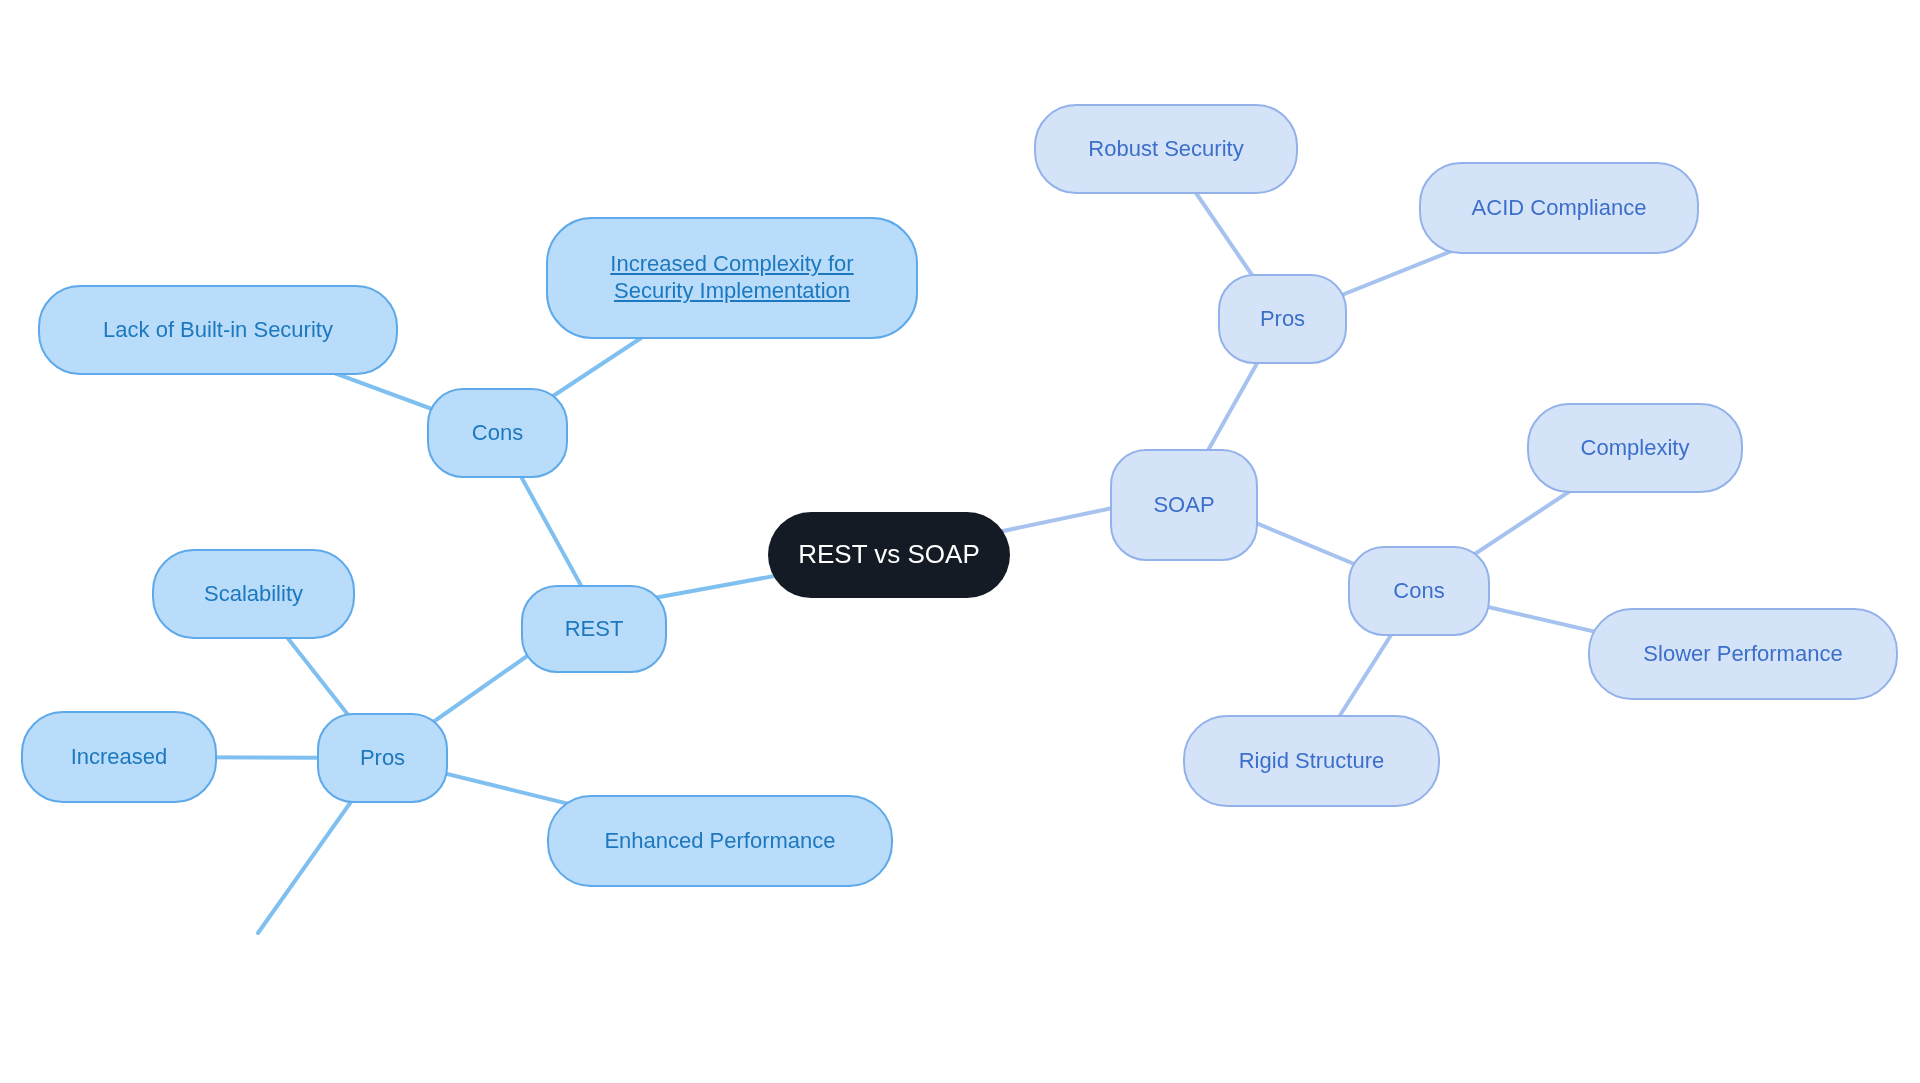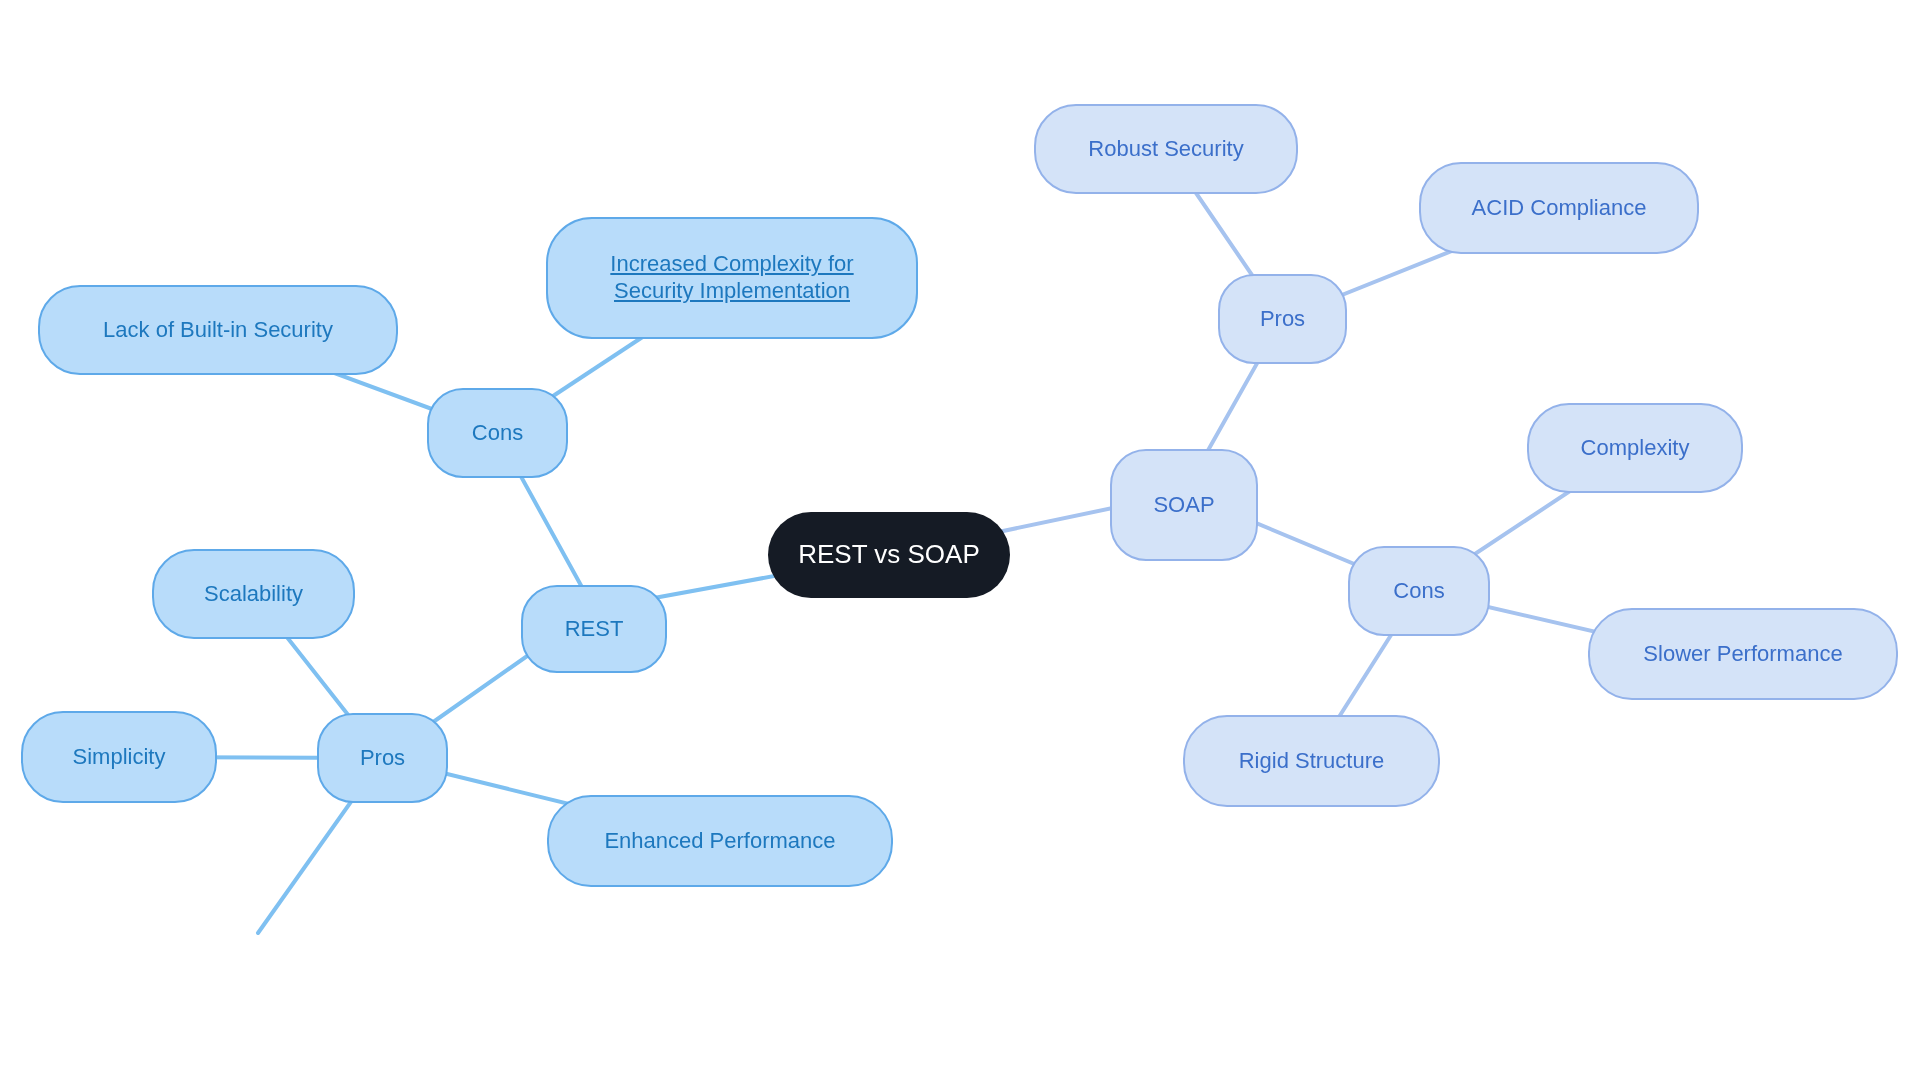--- a/index.html
+++ b/index.html
@@ -94,21 +94,21 @@
 
   <div class="node rest" style="left:317px; top:713px; width:131px; height:90px; border-radius:36px;">
     <span>Pros</span>
   </div>
 
   <div class="node rest" style="left:152px; top:549px; width:203px; height:90px; border-radius:42px;">
     <span>Scalability</span>
   </div>
 
   <div class="node rest" style="left:21px; top:711px; width:196px; height:92px; border-radius:42px;">
-    <span>Simplicity</span>
+    <span>Increased</span>
   </div>
 
 
   <div class="node rest" style="left:547px; top:795px; width:346px; height:92px; border-radius:44px;justify-content:center;">
     <span>Enhanced Performance</span>
   </div>
 
   <div class="node soap" style="left:1110px; top:449px; width:148px; height:112px; border-radius:36px;">
     <span>SOAP</span>
   </div>

